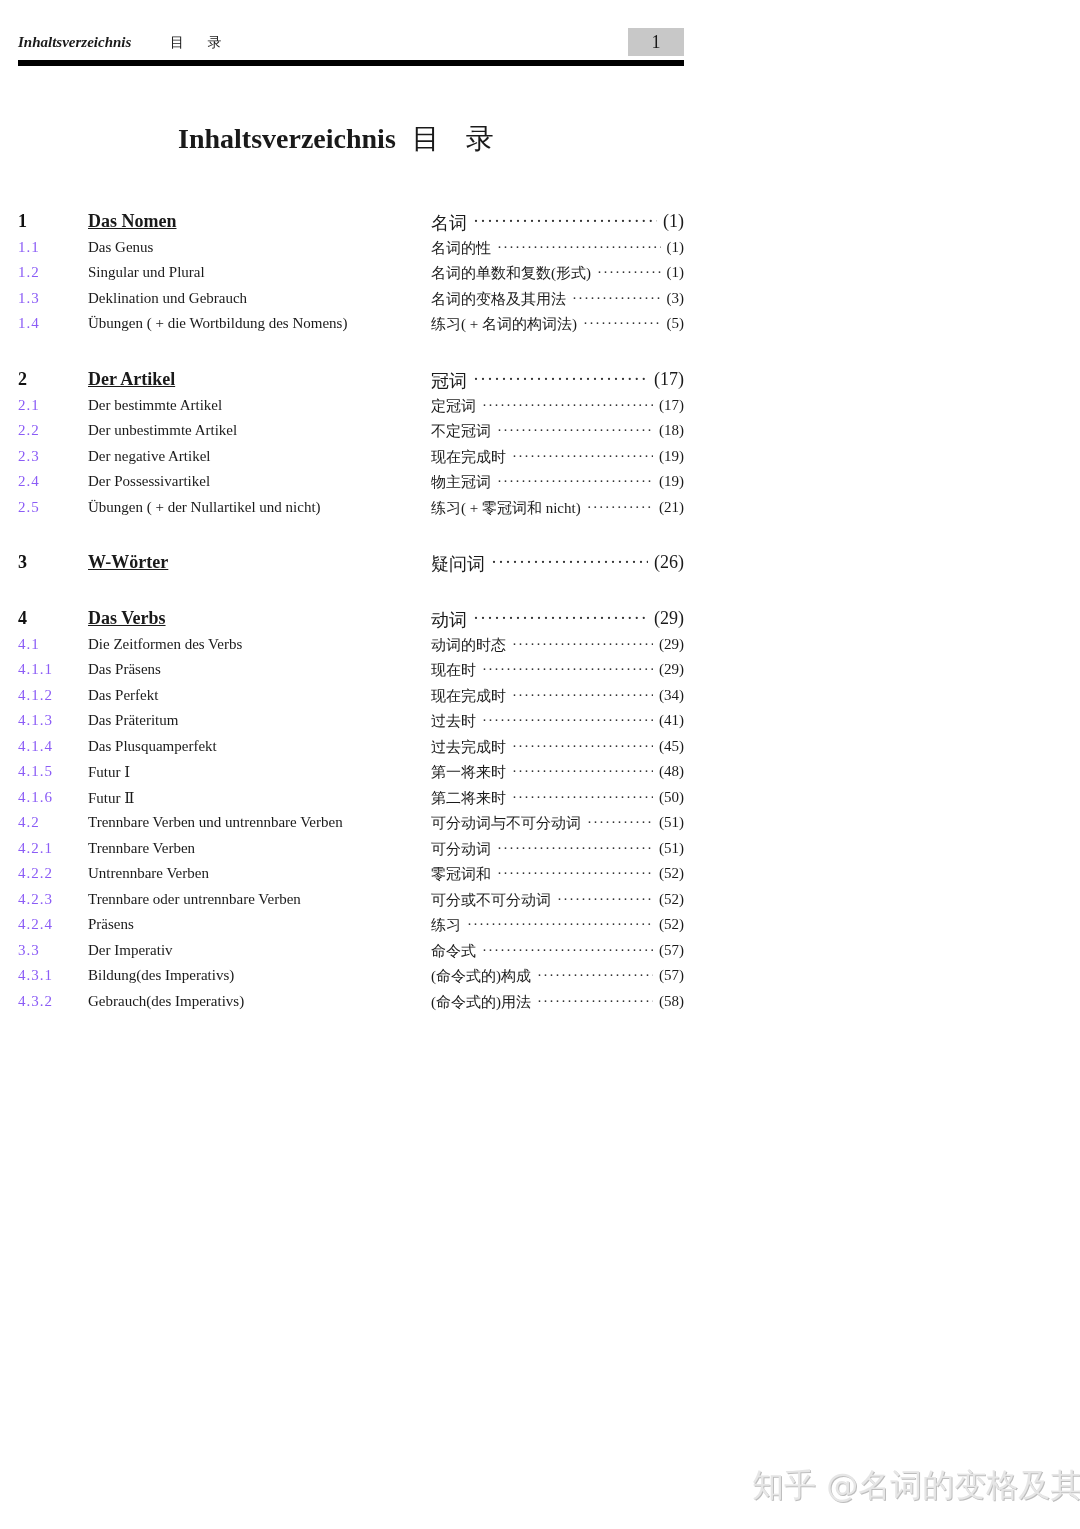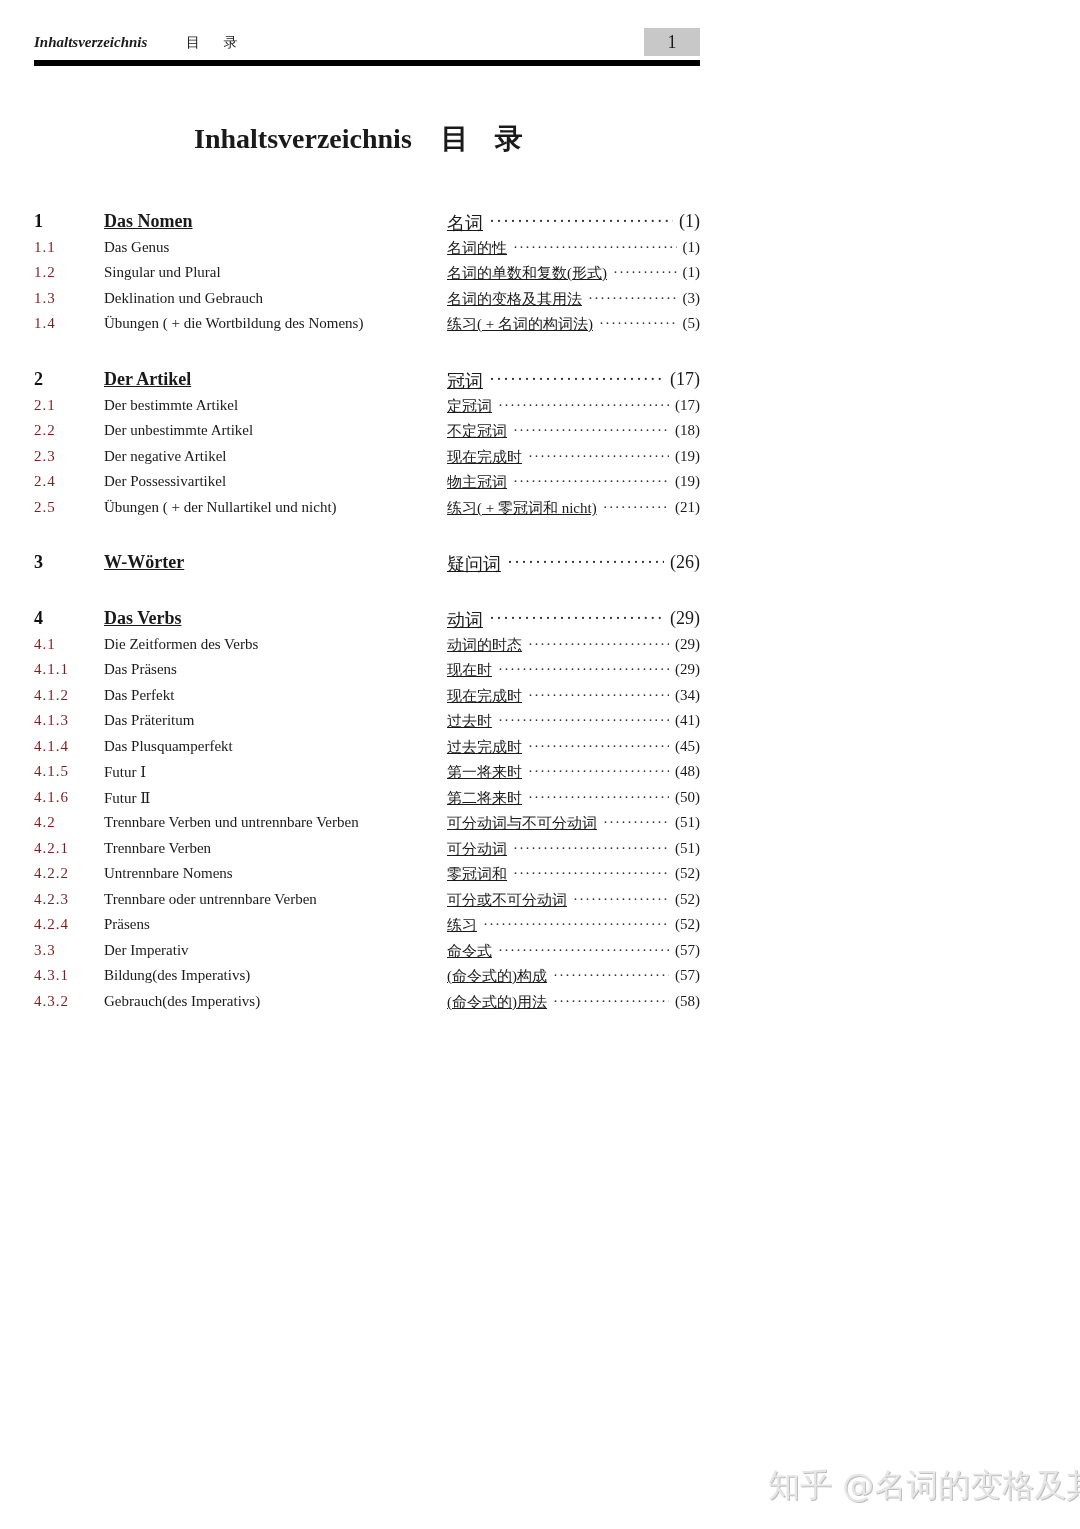--- a/index.html
+++ b/index.html
@@ -1,35 +1,35 @@
 <!DOCTYPE html>
 <html><head>
 <meta charset="utf-8">
 <style>
   html, body { margin: 0; padding: 0; background: #ffffff; }
   body { width: 1080px; height: 1529px; position: relative; overflow: hidden;
          font-family: "Liberation Serif", "DejaVu Serif", serif; color: #1a1a1a; }
-  .page { position: absolute; left: 16px; top: 0; width: 900px; height: 1529px; }
+  .page { position: absolute; left: 0; top: 0; width: 900px; height: 1529px; }
 
   .running-head { position: absolute; left: 18px; top: 28px; width: 666px; height: 28px; }
   .rh-title { position: absolute; left: 0; top: 6px; font-size: 15px; font-style: italic; font-weight: bold; }
   .rh-cn { position: absolute; left: 152px; top: 6px; font-size: 14px; letter-spacing: 10px; }
   .page-num-box { position: absolute; right: 0; top: 0; width: 56px; height: 28px; background: #c8c8c8;
                   text-align: center; line-height: 28px; font-size: 18px; }
   .rule { position: absolute; left: 18px; top: 60px; width: 666px; height: 6px; background: #000; }
 
   .main-title { position: absolute; left: 178px; top: 120px; font-size: 28px; font-weight: bold; white-space: nowrap; }
-  .main-title .cn { font-weight: bold; margin-left: 29px; letter-spacing: 26px; }
+  .main-title .cn { font-weight: normal; margin-left: 16px; letter-spacing: 26px; }
 
   .toc { position: absolute; left: 18px; top: 0; width: 666px; }
   .row { position: absolute; left: 0; width: 666px; height: 24px; font-size: 15px; }
-  .row .num { position: absolute; left: 0; top: 0; letter-spacing: 1px; color: #7f1d1d; }
+  .row .num { position: absolute; left: 0; top: 0; letter-spacing: 1px; color: #8b5cf6; }
   .row .de { position: absolute; left: 70px; top: 0; white-space: nowrap; }
   .row .cn { position: absolute; left: 413px; top: 0; right: 0; display: flex; white-space: nowrap; }
-  .row .cn .cn-text { flex: 0 0 auto; text-decoration: underline; }
+  .row .cn .cn-text { flex: 0 0 auto; }
   .row .cn .dots { flex: 1 1 auto; overflow: hidden; margin: 0 6px; letter-spacing: 1px; color: #333; }
   .row .cn .pg { flex: 0 0 auto; }
   .row.chapter { font-size: 18px; }
   .row.chapter .de { font-weight: bold; text-decoration: underline; }
   .row.chapter .num { font-weight: bold; color: #111; }
 
   .watermark { position: absolute; left: 752px; top: 1464px; font-size: 32px; color: #e6e6e6;
                font-family: "DejaVu Sans", sans-serif; text-shadow: 1px 1px 0 #bdbdbd; white-space: nowrap; }
 </style>
 </head>
@@ -245,21 +245,21 @@
       <span class="num">4.2.1</span>
       <span class="de">Trennbare Verben</span>
       <span class="cn">
           <span class="cn-text">可分动词</span>
           <span class="dots">································································</span>
           <span class="pg">(51)</span>
         </span>
     </div>
     <div class="row" style="top:865px">
       <span class="num">4.2.2</span>
-      <span class="de">Untrennbare Nomens</span>
+      <span class="de">Untrennbare Verben</span>
       <span class="cn">
           <span class="cn-text">零冠词和</span>
           <span class="dots">································································</span>
           <span class="pg">(52)</span>
         </span>
     </div>
     <div class="row" style="top:891px">
       <span class="num">4.2.3</span>
       <span class="de">Trennbare oder untrennbare Verben</span>
       <span class="cn">

